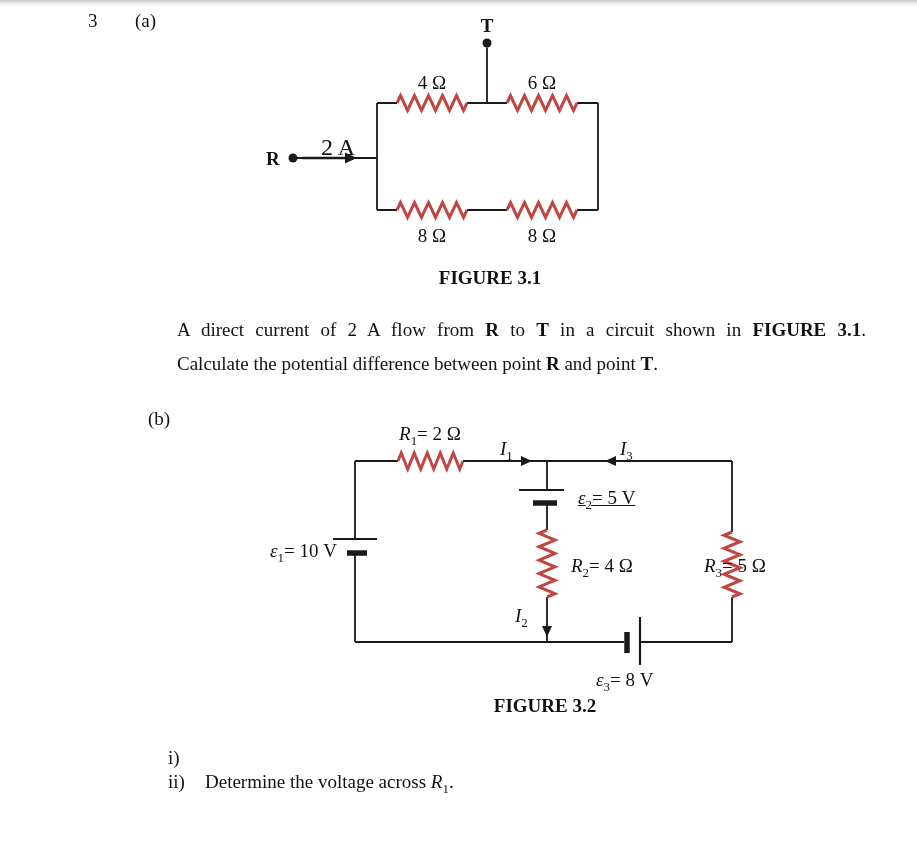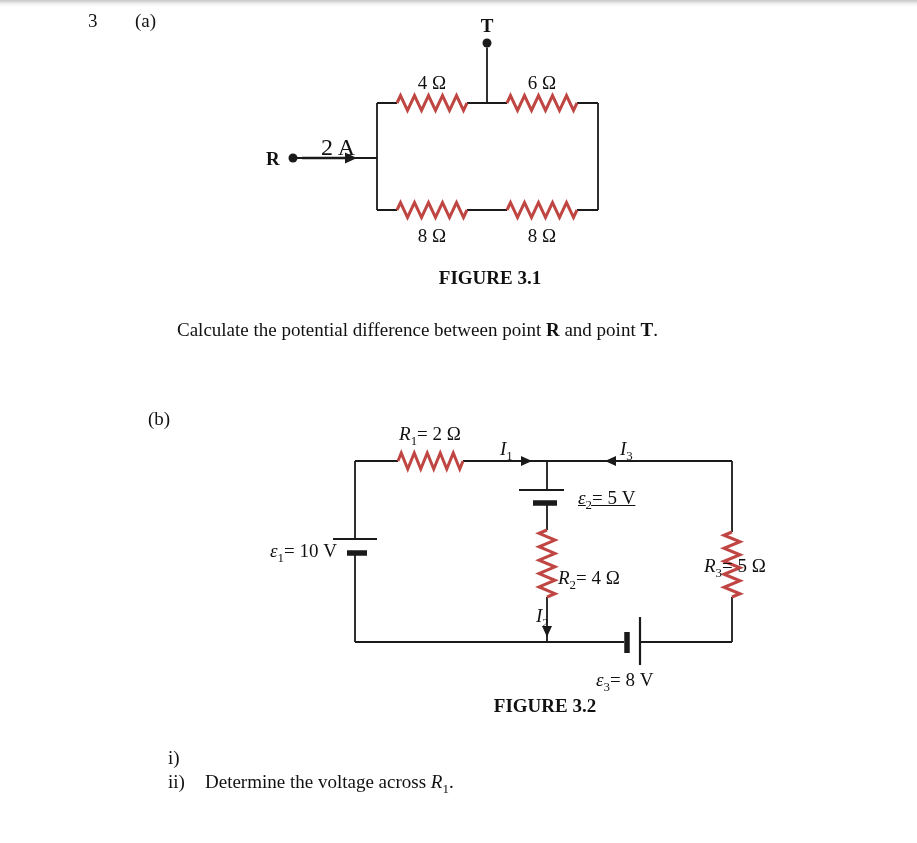--- a/index.html
+++ b/index.html
@@ -72,32 +72,33 @@
   <div class="lbl b cx" style="left:487px;top:15px;">T</div>
   <div class="lbl cx" style="left:432px;top:72px;">4 Ω</div>
   <div class="lbl cx" style="left:542px;top:72px;">6 Ω</div>
   <div class="lbl sm cx" style="left:338px;top:134px;">2 A</div>
   <div class="lbl b" style="left:266px;top:148px;">R</div>
   <div class="lbl cx" style="left:432px;top:225px;">8 Ω</div>
   <div class="lbl cx" style="left:542px;top:225px;">8 Ω</div>
   <div class="lbl b cx" style="left:490px;top:267px;">FIGURE 3.1</div>
 
   <div class="para">
+    <div class="just"><span>A direct current of 2 A flow from </span><span class="b">R</span><span> to </span><span class="b">T</span><span> in a circuit shown in </span><span class="b">FIGURE 3.1</span><span>.</span></div>
     <div><span>Calculate the potential difference between point </span><span class="b">R</span><span> and point </span><span class="b">T</span><span>.</span></div>
   </div>
 
   <div class="lbl" style="left:148px;top:408px;">(b)</div>
 
   <div class="lbl cx" style="left:430px;top:423px;"><i>R</i><sub>1</sub><span>= 2 Ω</span></div>
   <div class="lbl" style="left:500px;top:438px;"><i>I</i><sub>1</sub></div>
   <div class="lbl" style="left:620px;top:438px;"><i>I</i><sub>3</sub></div>
   <div class="lbl" style="left:578px;top:487px;text-decoration:underline;"><i>ε</i><sub>2</sub><span>= 5 V</span></div>
   <div class="lbl" style="left:247px;top:540px;width:90px;text-align:right;"><i>ε</i><sub>1</sub><span>= 10 V</span></div>
-  <div class="lbl" style="left:558px;top:555px;margin-top:12px;"><i>R</i><sub>2</sub><span>= 4 Ω</span></div>
+  <div class="lbl" style="left:571px;top:555px;"><i>R</i><sub>2</sub><span>= 4 Ω</span></div>
   <div class="lbl" style="left:704px;top:555px;"><i>R</i><sub>3</sub><span>= 5 Ω</span></div>
-  <div class="lbl" style="left:515px;top:605px;margin-left:21px;"><i>I</i><sub>2</sub></div>
+  <div class="lbl" style="left:515px;top:605px;"><i>I</i><sub>2</sub></div>
   <div class="lbl" style="left:596px;top:669px;"><i>ε</i><sub>3</sub><span>= 8 V</span></div>
   <div class="lbl b cx" style="left:545px;top:695px;">FIGURE 3.2</div>
 
   <div class="qmark" style="top:747px;">i)</div>
   <div class="qmark" style="top:771px;">ii)</div>
   <div class="qtext" style="top:771px;"><span>Determine the voltage across </span><i>R</i><sub>1</sub><span>.</span></div>
 </div>
 
 </body></html>

